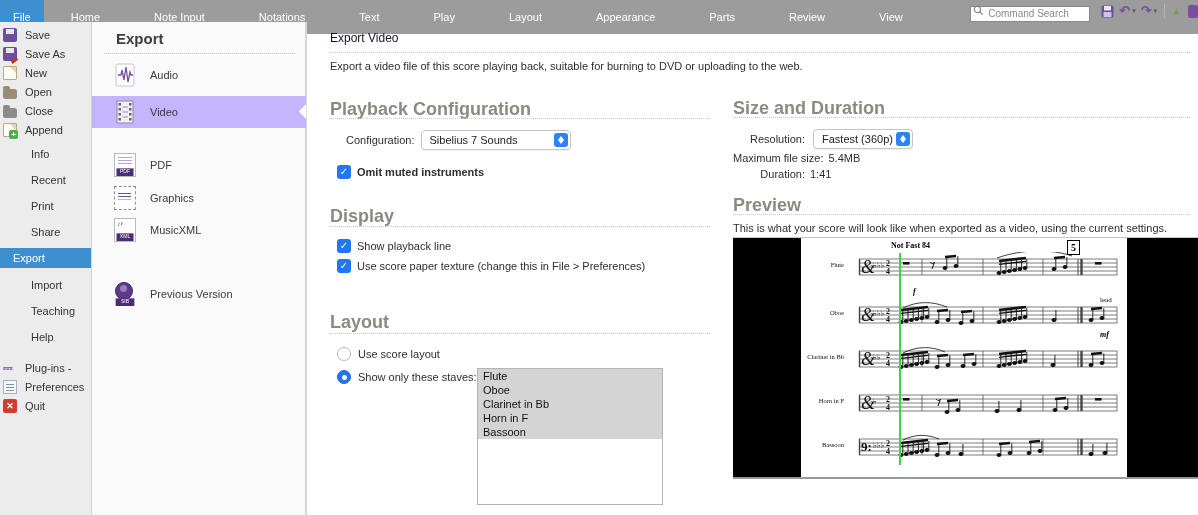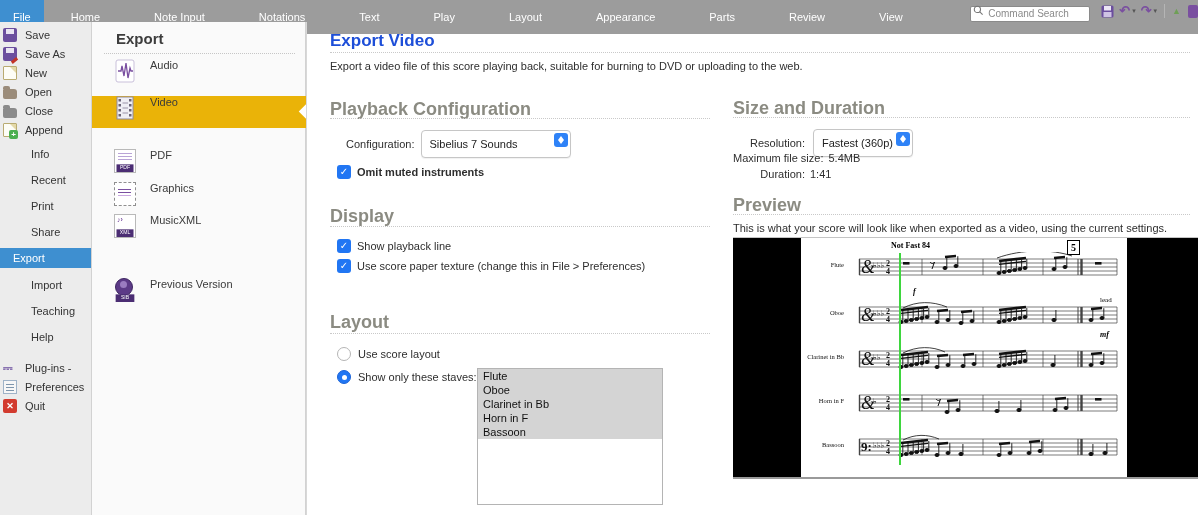--- a/index.html
+++ b/index.html
@@ -41,37 +41,37 @@
   .ic-plug { background:none; }
   .ic-plug::after { content:"\2393"; color:#6b4e9e; font-size:12px; line-height:14px; font-weight:bold; }
   .ic-doc { background:#f7f7f7; border:1px solid #9fb3c8; }
   .ic-doc::after { content:""; position:absolute; left:2px; top:3px; width:8px; height:1px; background:#7e96ad; box-shadow:0 3px 0 #7e96ad, 0 6px 0 #7e96ad; }
   .ic-quit { background:#d23b2f; border-radius:2px; color:#fff; font-size:9px; font-weight:bold; text-align:center; line-height:14px; }
 
   
   .export-panel { position:absolute; top:22px; left:92px; bottom:0; width:214px; background:#fafafa; border-right:1px solid #d2d2d2; }
   .ep-title { position:absolute; left:24px; top:8px; font-size:15px; font-weight:bold; color:#3d3d3d; }
   .ep-rule { position:absolute; left:12px; right:10px; top:31px; border-bottom:1px dotted #c6c6c6; }
-  .ep-item { position:absolute; left:0; width:214px; height:32px; display:flex; align-items:flex-start; cursor:default; }
-  .ep-item.selected { background:#eab308; }
+  .ep-item { position:absolute; left:0; width:214px; height:32px; display:flex; align-items:center; cursor:default; }
+  .ep-item.selected { background:#c4b5fd; }
   .ep-item.selected::after { content:""; position:absolute; right:-6px; top:10px; width:11px; height:11px; background:#fff; transform:rotate(45deg); }
   .ep-ic { width:22px; height:24px; margin:0 14px 0 22px; position:relative; flex:none; }
   .ep-label { font-size:11px; color:#3a3a3a; }
   .ft-band { position:absolute; left:0; right:0; bottom:0; height:9px; background:#4b2d73; color:#fff; font-size:6px; text-align:center; line-height:9px; letter-spacing:0; transform:scale(.85); transform-origin:center bottom; }
   .ft-page { background:#fff; border:1px solid #b9b9b9; }
   .ft-dashed { border:1px dashed #8f8f8f; background:#fff; }
 
   
-  .h1 { position:absolute; font-size:17px; font-weight:bold; color:#1d4ed8; }
+  .h1 { position:absolute; font-size:12px; font-weight:normal; color:#0f172a; }
   .rule { position:absolute; border-bottom:1px dotted #c9c9c9; }
   .h2 { position:absolute; font-size:18px; font-weight:bold; color:#8b8b82; }
   .body-txt { position:absolute; font-size:11px; color:#2e2e2e; }
   .row { position:absolute; display:flex; align-items:center; }
   .lbl { font-size:11px; color:#2e2e2e; }
-  .dropdown { position:relative; height:28px; background:#fff; border:1px solid #c6c6c6; border-radius:4px; box-shadow:0 1px 1px rgba(0,0,0,.06); display:flex; align-items:center; font-size:11px; color:#222; padding-left:8px; cursor:default; }
+  .dropdown { position:relative; height:20px; background:#fff; border:1px solid #c6c6c6; border-radius:4px; box-shadow:0 1px 1px rgba(0,0,0,.06); display:flex; align-items:center; font-size:11px; color:#222; padding-left:8px; cursor:default; }
   .stepper { position:absolute; right:2px; top:2px; width:14px; height:14px; background:#2e82f7; border-radius:3px; }
   .stepper::before { content:""; position:absolute; left:4px; top:3px; border:3px solid transparent; border-bottom:4px solid #fff; border-top:none; }
   .stepper::after { content:""; position:absolute; left:4px; bottom:3px; border:3px solid transparent; border-top:4px solid #fff; border-bottom:none; }
   .cb { width:14px; height:14px; background:#2176f3; border-radius:3px; color:#fff; font-size:10px; line-height:14px; text-align:center; margin-right:6px; flex:none; cursor:default; }
   .radio { width:14px; height:14px; border-radius:50%; border:1px solid #b5b5b5; background:#fff; margin-right:7px; flex:none; position:relative; cursor:default; }
   .radio.on { background:#2176f3; border-color:#1b64d8; }
   .radio.on::after { content:""; position:absolute; left:4px; top:4px; width:5px; height:5px; border-radius:50%; background:#fff; }
   .listbox { position:absolute; left:477px; top:368px; width:186px; height:137px; background:#fff; border:1px solid #b4b4b4; font-size:11px; color:#111; overflow:hidden; }
   .li { height:14px; line-height:14px; padding-left:5px; cursor:default; }
   .li.sel { background:#d4d4d4; }

